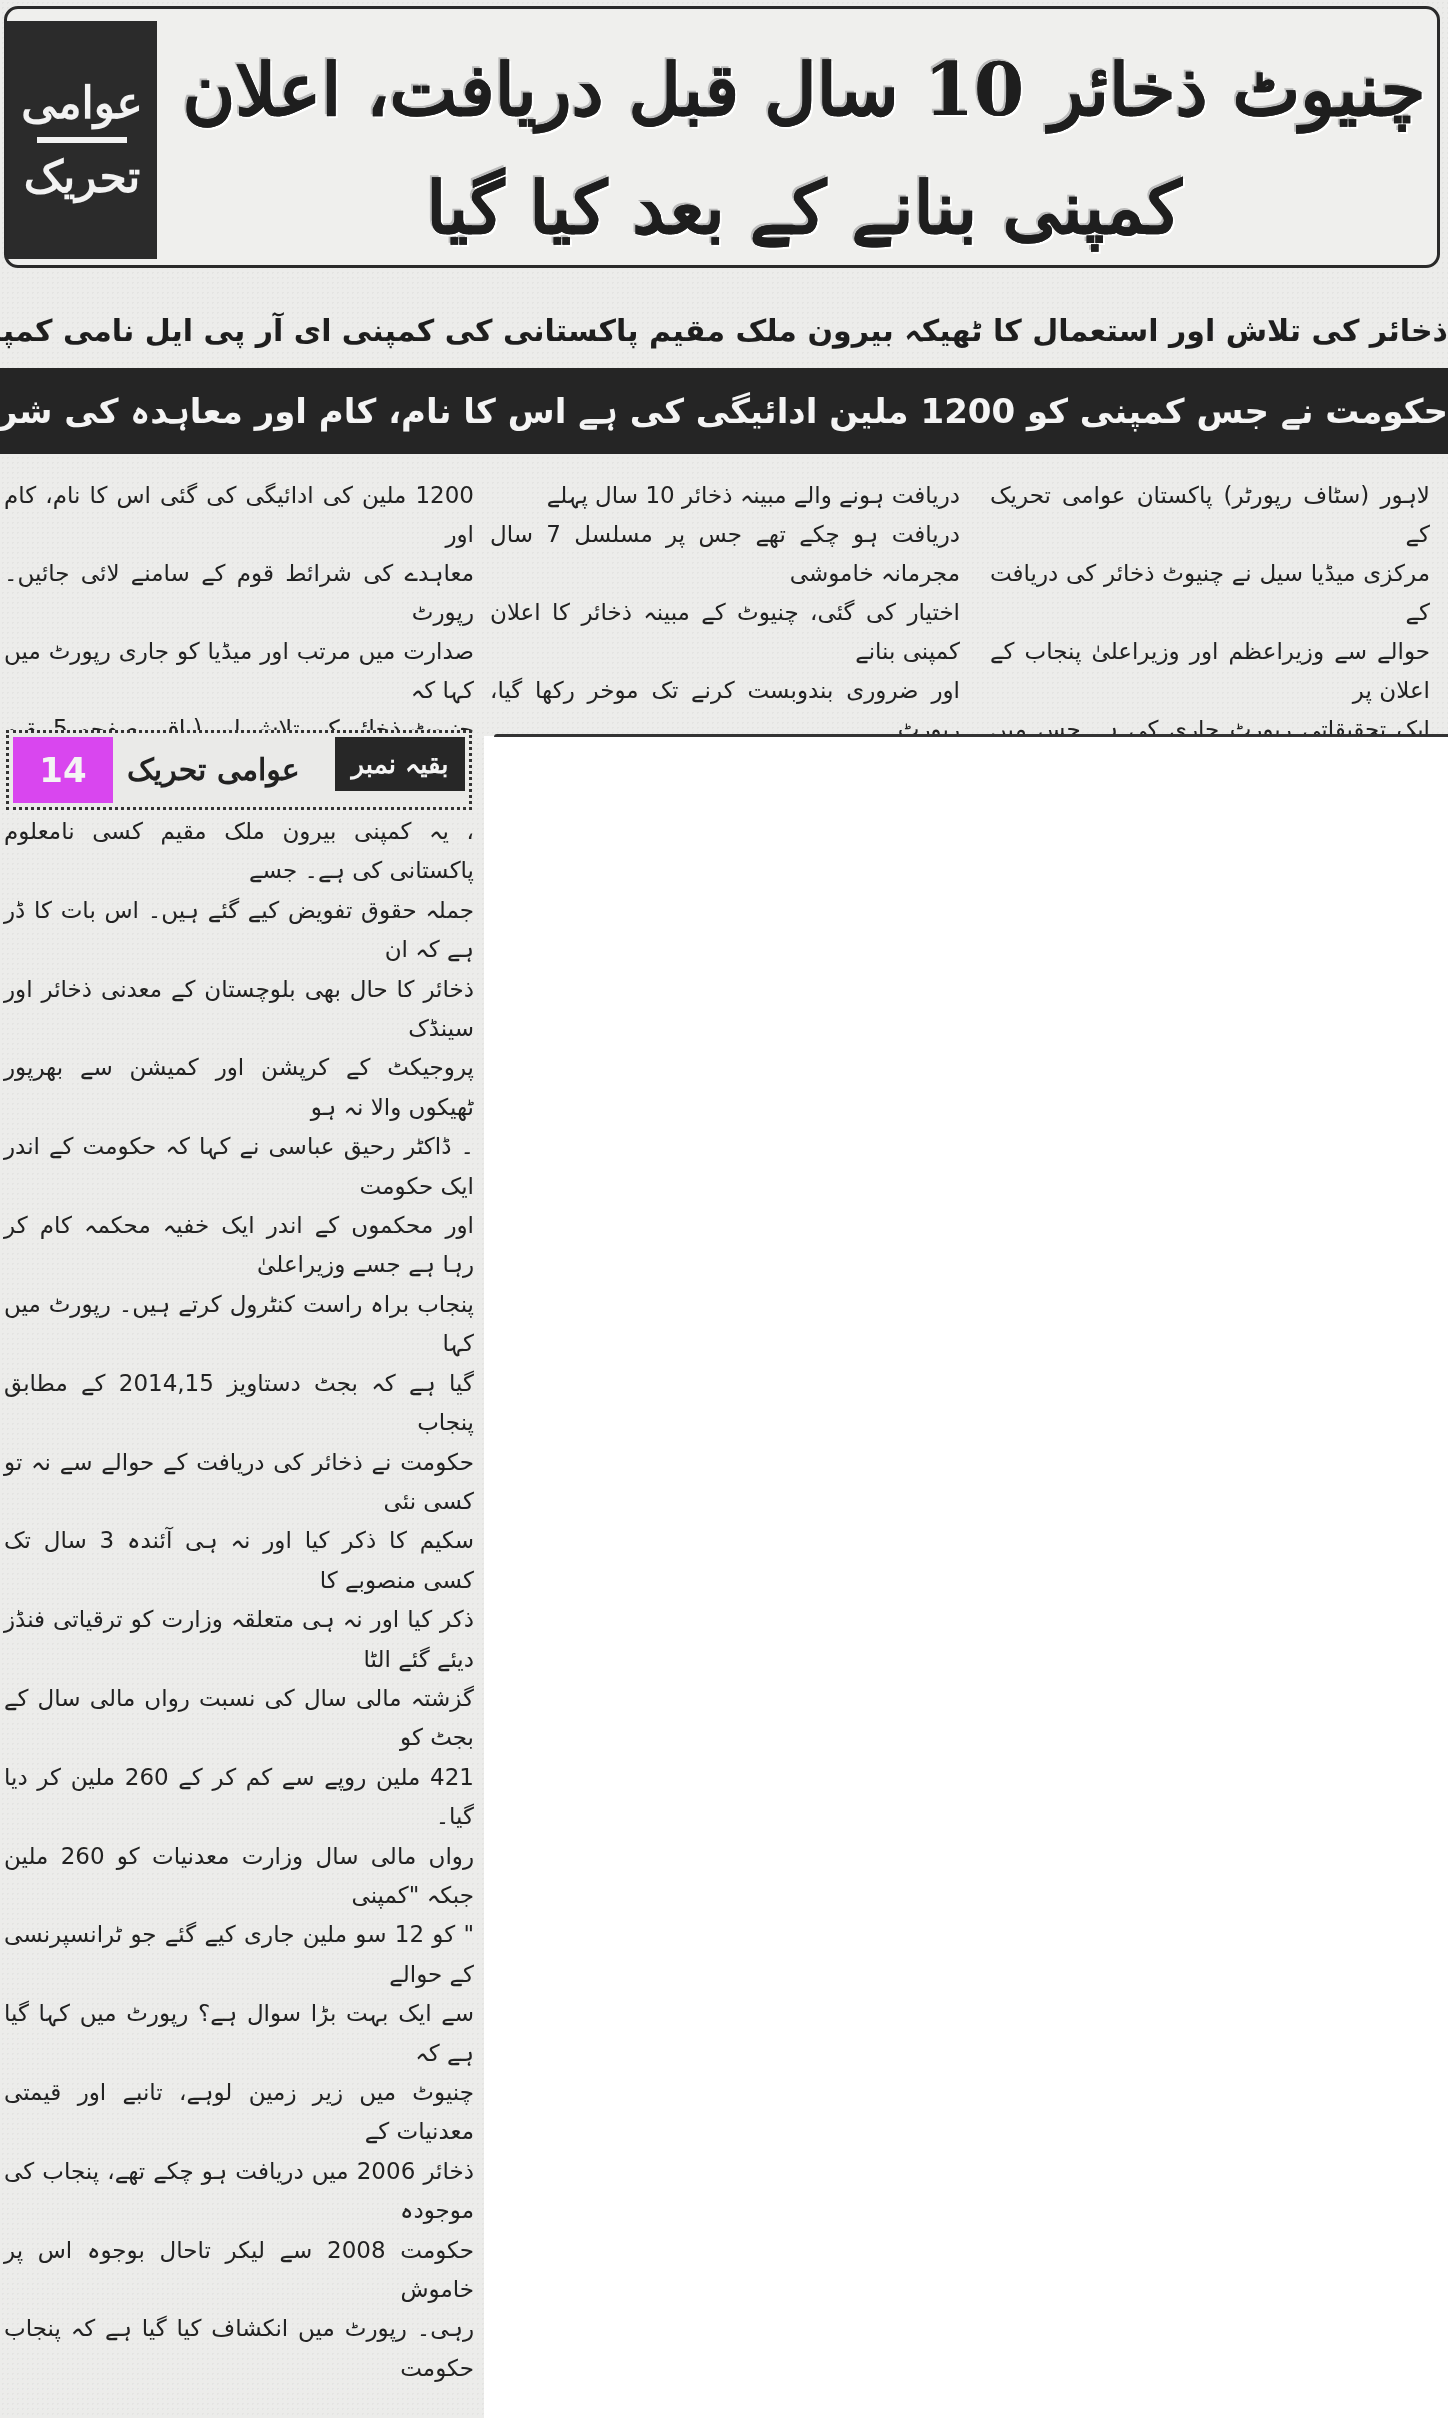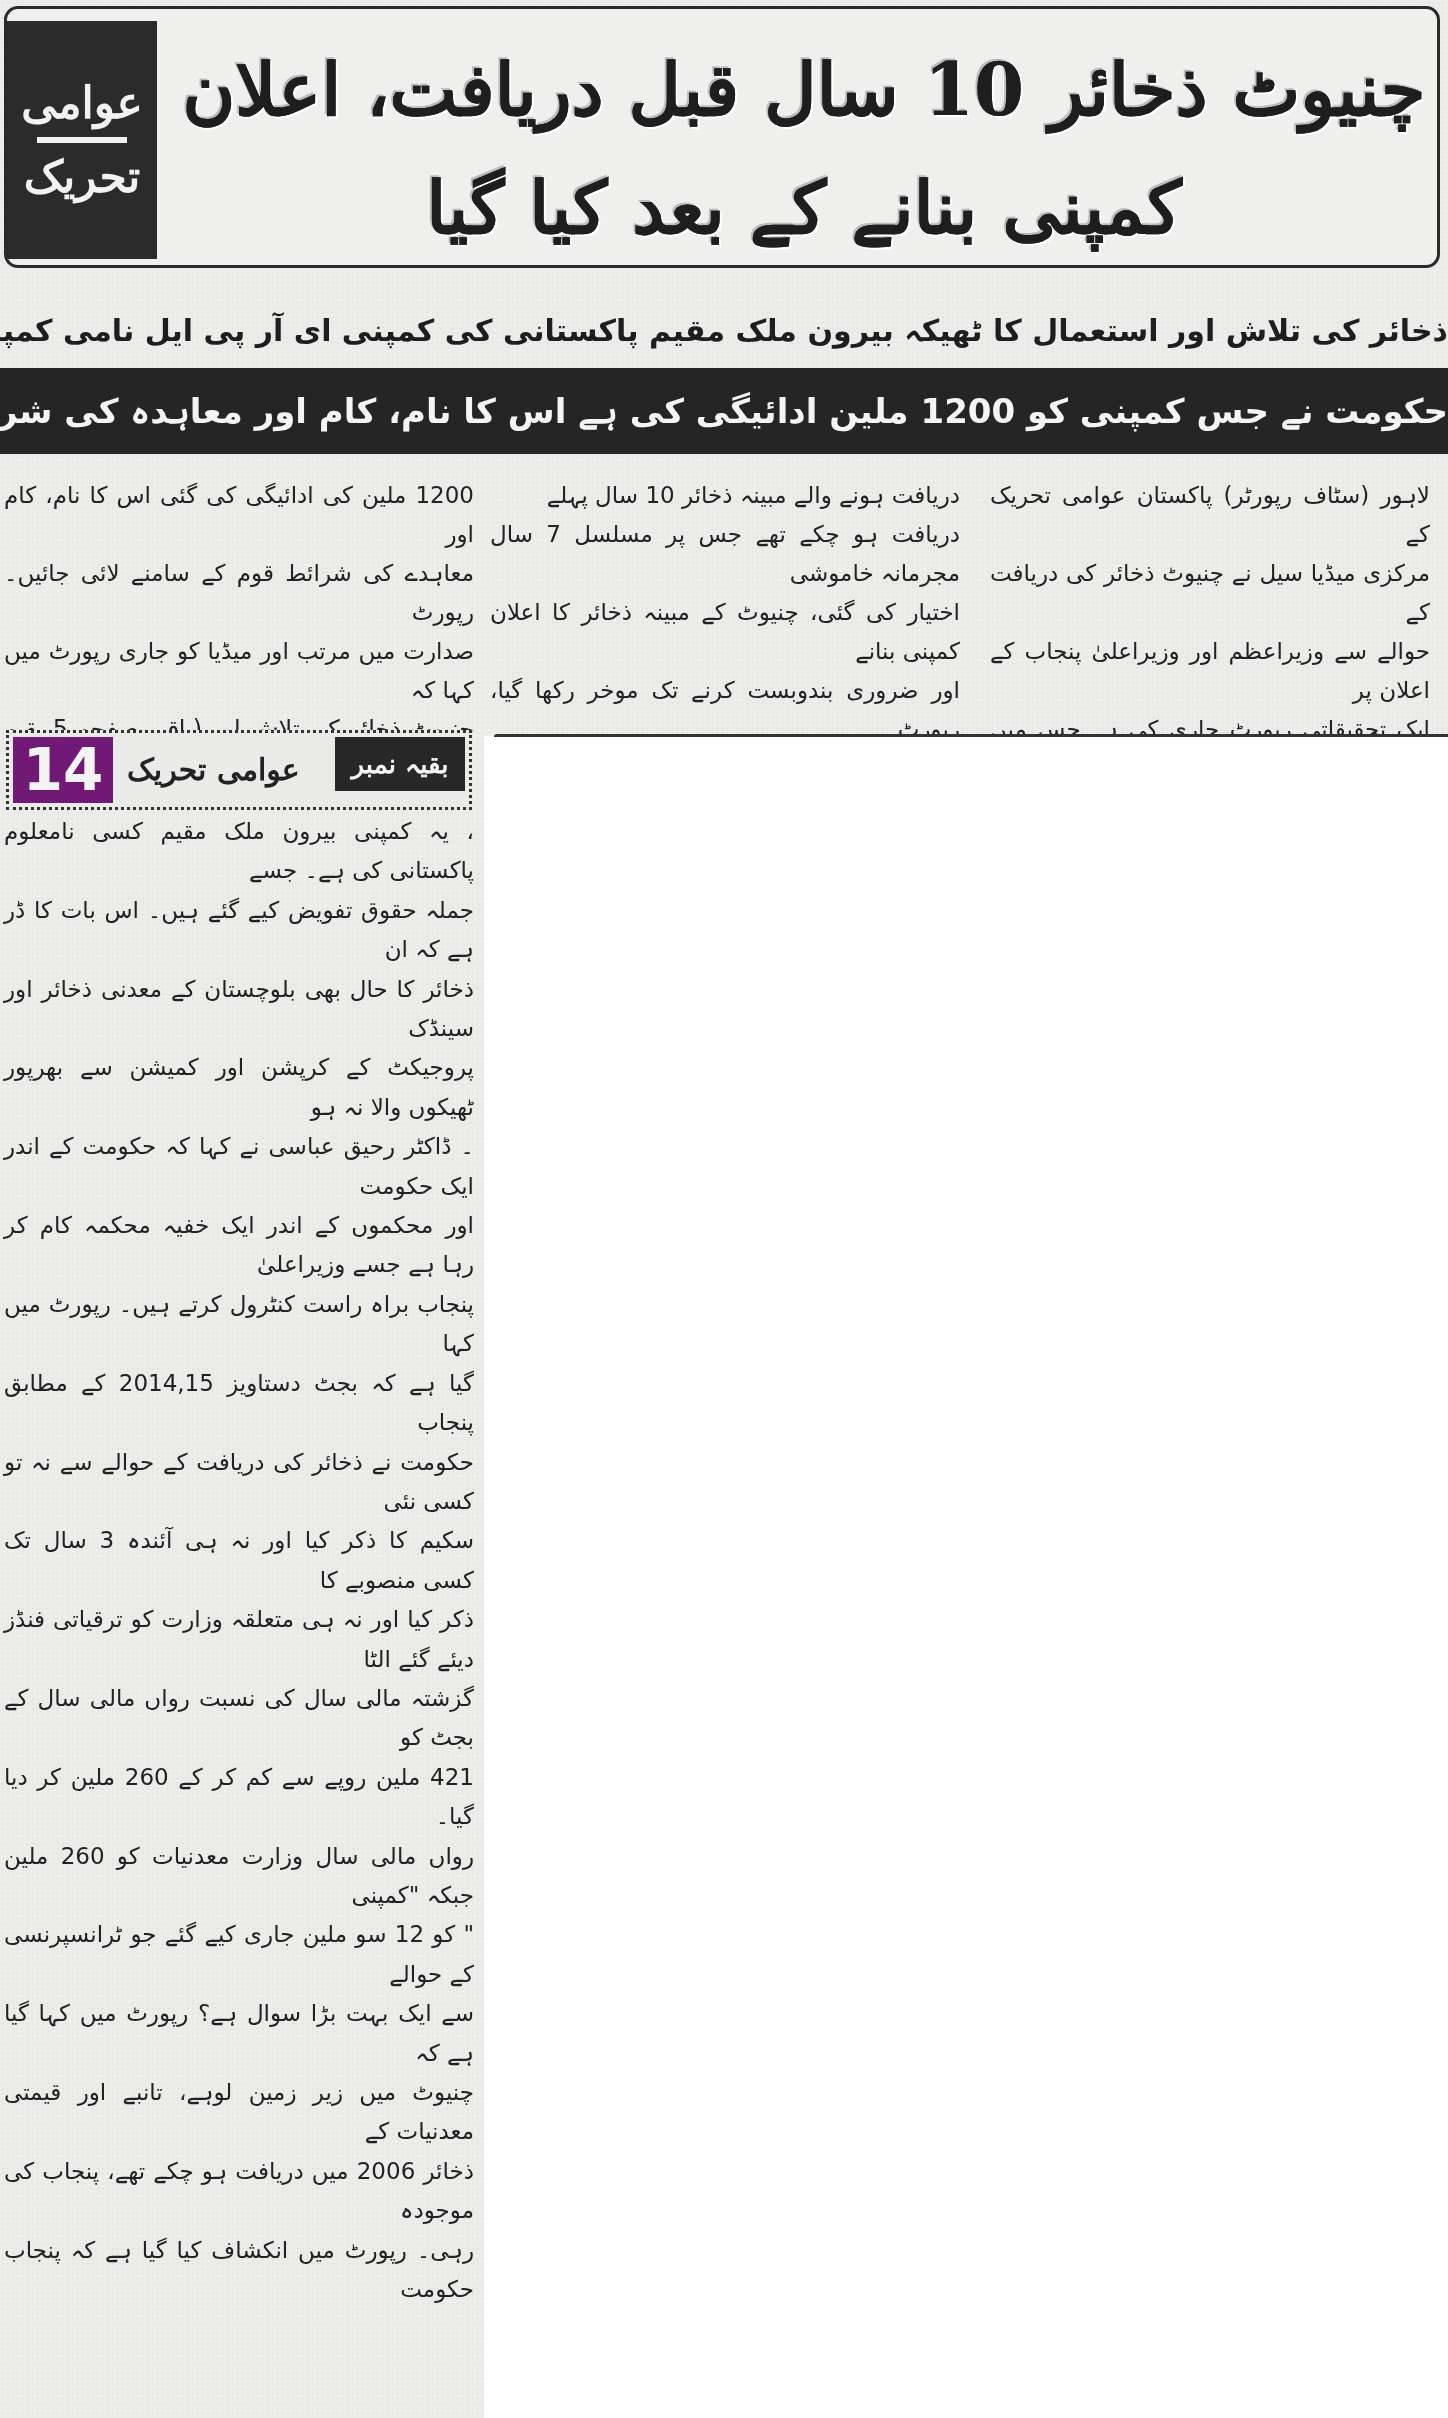--- a/index.html
+++ b/index.html
@@ -64,22 +64,22 @@
   .col-3 { left:4px;   top:476px; width:470px; }
   .jump {
     font-size:24px;
   }
   
   .cont-header {
     position:absolute; left:6px; top:730px; width:466px; height:80px;
     border:3px dotted #333; box-sizing:border-box; background:#eaeae8;
   }
   .cont-num {
-    position:absolute; left:4px; top:4px; width:100px; height:66px; background:#701a75;
-    color:#f4f4f4; font-family:"DejaVu Sans", sans-serif; font-weight:bold; font-size:58px;
+    position:absolute; left:4px; top:4px; width:100px; height:66px; background:#d946ef;
+    color:#f4f4f4; font-family:"DejaVu Sans", sans-serif; font-weight:bold; font-size:34px;
     display:flex; align-items:center; justify-content:center;
   }
   .cont-title {
     position:absolute; left:118px; top:4px; width:200px; height:66px;
     direction:rtl; text-align:left; font-family:"DejaVu Serif", serif; font-weight:bold;
     font-size:30px; line-height:66px; color:#222;
   }
   .cont-label {
     position:absolute; right:4px; top:4px; width:130px; height:54px; background:#272727;
     color:#f4f4f4; direction:rtl; font-family:"DejaVu Serif", serif; font-weight:bold; font-size:26px;
@@ -163,17 +163,18 @@
     <p>حکومت نے ذخائر کی دریافت کے حوالے سے نہ تو کسی نئی</p>
     <p>سکیم کا ذکر کیا اور نہ ہی آئندہ 3 سال تک کسی منصوبے کا</p>
     <p>ذکر کیا اور نہ ہی متعلقہ وزارت کو ترقیاتی فنڈز دیئے گئے الٹا</p>
     <p>گزشتہ مالی سال کی نسبت رواں مالی سال کے بجٹ کو</p>
     <p>421 ملین روپے سے کم کر کے 260 ملین کر دیا گیا۔</p>
     <p>رواں مالی سال وزارت معدنیات کو 260 ملین جبکہ "کمپنی</p>
     <p>" کو 12 سو ملین جاری کیے گئے جو ٹرانسپرنسی کے حوالے</p>
     <p>سے ایک بہت بڑا سوال ہے؟ رپورٹ میں کہا گیا ہے کہ</p>
     <p>چنیوٹ میں زیر زمین لوہے، تانبے اور قیمتی معدنیات کے</p>
     <p>ذخائر 2006 میں دریافت ہو چکے تھے، پنجاب کی موجودہ</p>
+    <p>حکومت 2008 سے لیکر تاحال بوجوہ اس پر خاموش</p>
     <p>رہی۔ رپورٹ میں انکشاف کیا گیا ہے کہ پنجاب حکومت</p>
 
   </div>
 
 </div>
 
 </body></html>

